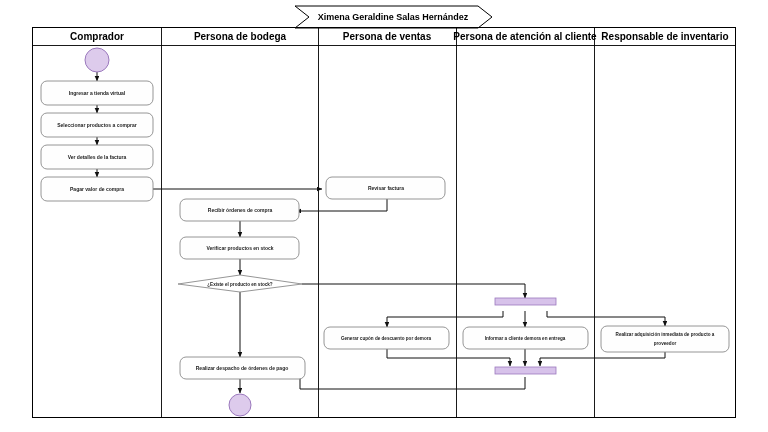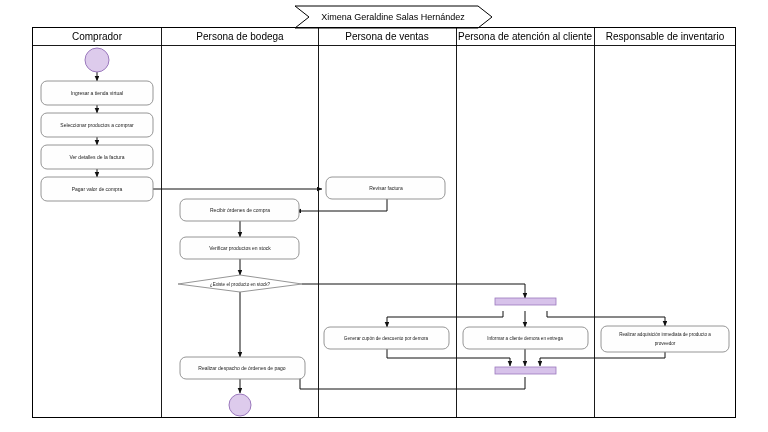--- a/index.html
+++ b/index.html
@@ -1,18 +1,18 @@
 <!DOCTYPE html>
 <html><head>
 <meta charset="utf-8">
 <style>
   html,body{margin:0;padding:0;background:#ffffff;}
   body{width:768px;height:432px;overflow:hidden;
        font-family:"Liberation Sans","DejaVu Sans",sans-serif;color:#000;}
-  #stage{position:relative;width:768px;height:432px;}
+  #stage{position:relative;width:768px;height:432px;font-weight:bold;}
   svg#canvas{position:absolute;left:0;top:0;width:768px;height:432px;}
 
   .lane-header-text{font-size:10px;fill:#000;text-anchor:middle;dominant-baseline:middle;}
   .title-text{font-size:9px;fill:#000;text-anchor:middle;dominant-baseline:middle;}
   .node-text{font-size:5px;fill:#222;text-anchor:middle;dominant-baseline:middle;}
   .node-text-sm{font-size:4.6px;fill:#222;text-anchor:middle;dominant-baseline:middle;}
   .flow{stroke:#111;stroke-width:1;fill:none;}
   .actbox{fill:#fefefe;stroke:#8a8a8a;stroke-width:0.9;}
   .diamond{fill:#ffffff;stroke:#8a8a8a;stroke-width:0.9;}
   .barshape{fill:#d7c2ea;stroke:#9b79bd;stroke-width:0.8;}

